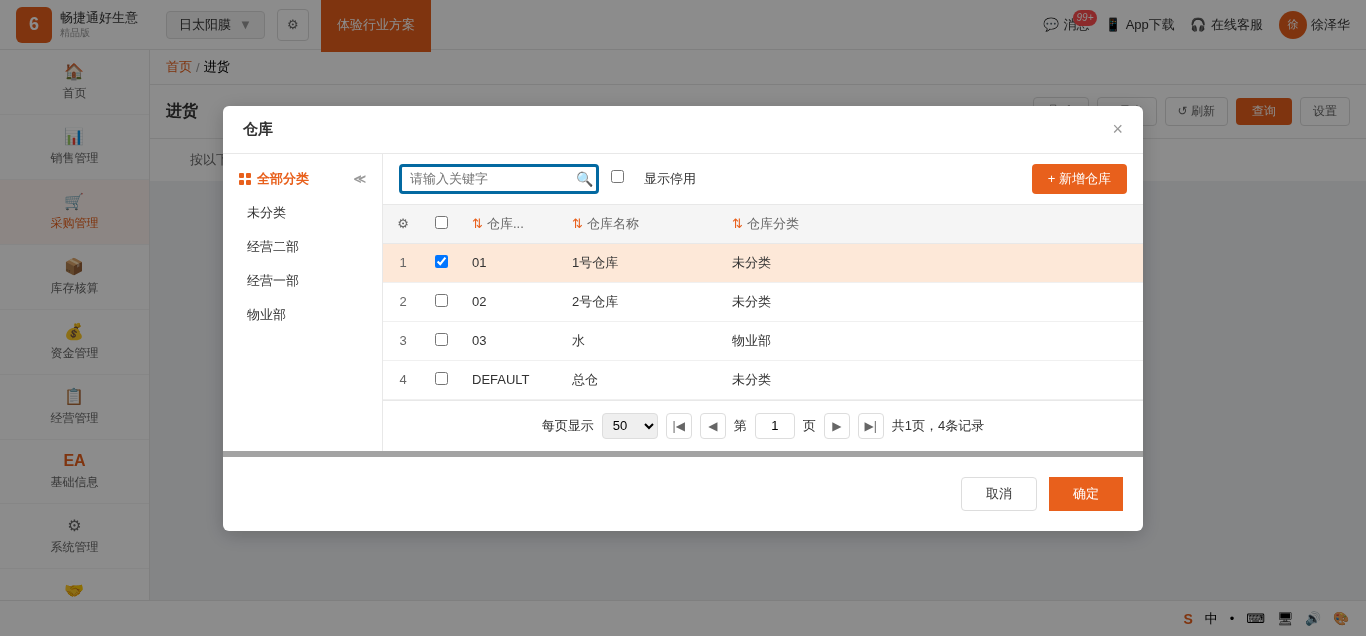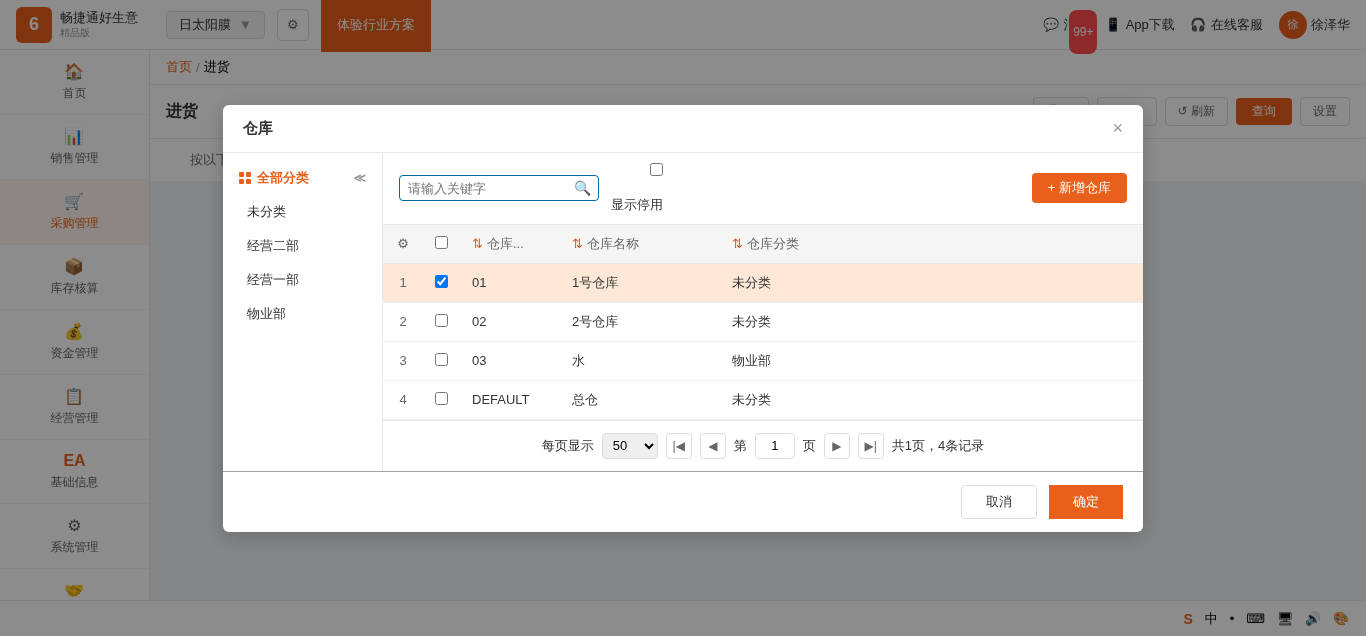--- a/index.html
+++ b/index.html
@@ -84,27 +84,28 @@
       align-items: center;
       gap: 4px;
       color: #333;
       font-size: 13px;
       cursor: pointer;
       position: relative;
     }
     .badge-red {
       background: #ff4d4f;
       color: white;
-      font-size: 12px;
-      padding: 14px 4px;
+      font-size: 10px;
+      padding: 1px 4px;
       border-radius: 8px;
       position: absolute;
       top: -6px;
       right: -8px;
       line-height: 1.4;
+      font-style: italic;
     }
     .user-avatar {
       width: 28px; height: 28px;
       background: #e8601c;
       border-radius: 50%;
       display: flex; align-items: center; justify-content: center;
       color: white;
       font-size: 11px;
     }
 
@@ -275,43 +276,42 @@
     .table-toolbar {
       padding: 10px 16px;
       display: flex;
       align-items: center;
       gap: 12px;
       border-bottom: 1px solid #e8e8e8;
     }
     .search-box {
       display: flex;
       align-items: center;
-      border: 1px solid #0369a1;
+      border: 3px solid #0369a1;
       border-radius: 4px;
       padding: 4px 8px;
       width: 200px;
       gap: 6px;
     }
     .search-box input {
       border: none;
       outline: none;
       font-size: 13px;
       width: 160px;
       color: #999;
     }
     .search-icon { color: #bbb; font-size: 14px; }
 
     .checkbox-label {
       display: flex;
-      align-items: flex-end;
+      align-items: flex-start;
       gap: 20px;
       font-size: 13px;
       color: #333;
       cursor: pointer;
-      flex-direction: column;
     }
 
     .btn-add-warehouse {
       margin-left: auto;
       background: #e8601c;
       color: white;
       border: none;
       padding: 6px 16px;
       border-radius: 4px;
       cursor: pointer;
@@ -385,22 +385,22 @@
     .page-size-select {
       border: 1px solid #ddd;
       border-radius: 4px;
       padding: 2px 6px;
       font-size: 13px;
       height: 26px;
     }
 
     
     .modal-footer {
-      padding: 13px 20px;
-      border-top: 1px solid #a3a3a3;
+      padding: 20px 20px;
+      border-top: 6px solid #a3a3a3;
       display: flex;
       justify-content: flex-end;
       gap: 12px;
     }
     .btn-cancel {
       border: 1px solid #ddd;
       background: #fff;
       color: #333;
       padding: 7px 24px;
       border-radius: 4px;

